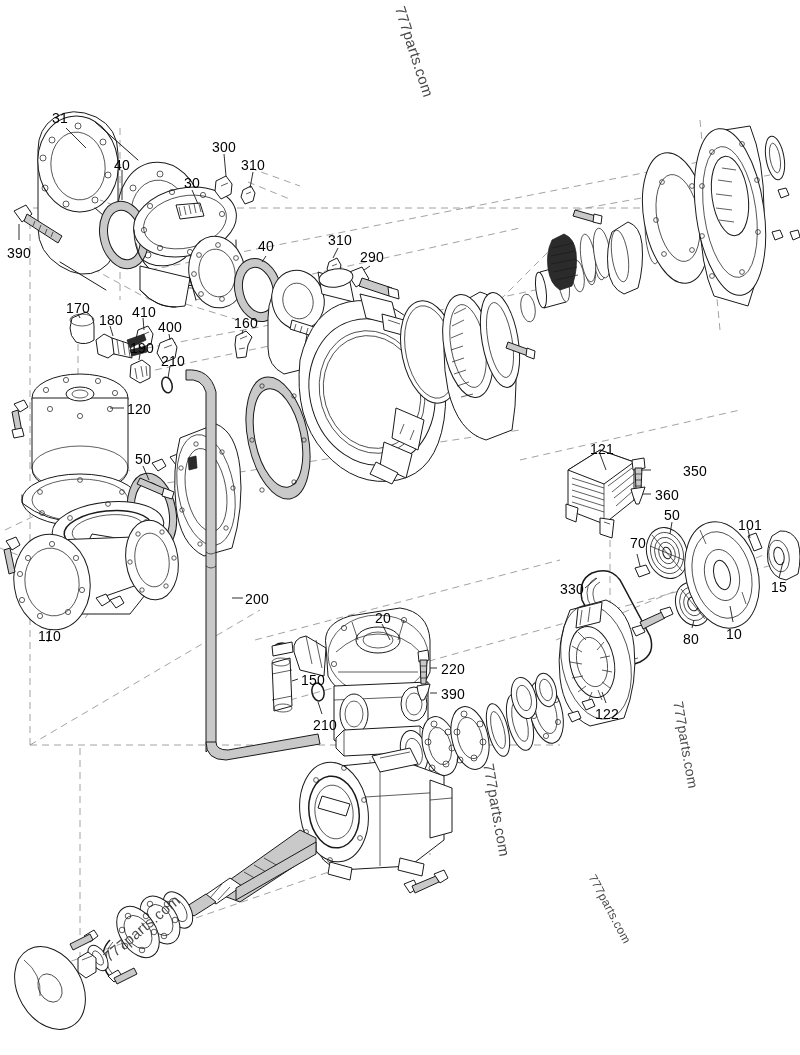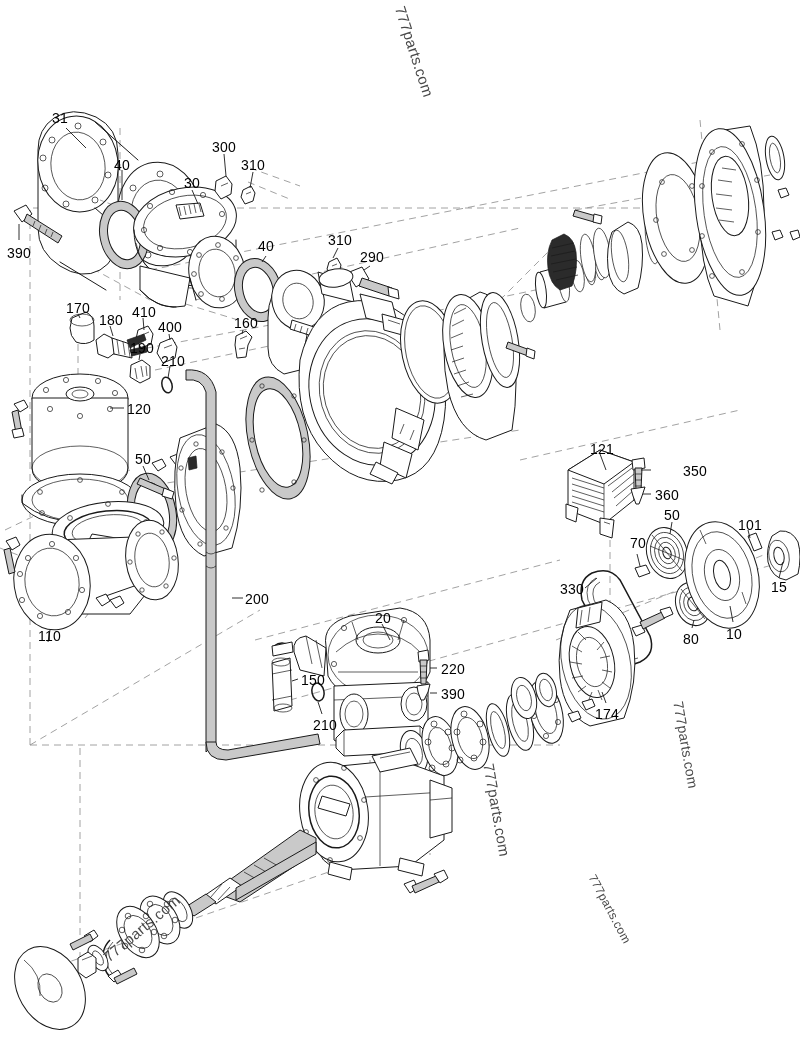--- a/index.html
+++ b/index.html
@@ -819,21 +819,21 @@
       <div class="callout" style="left: 590px; top: 442px;">121</div>
       <div class="callout" style="left: 655px; top: 464px; margin-left: 28px;">350</div>
       <div class="callout" style="left: 655px; top: 488px;">360</div>
       <div class="callout" style="left: 664px; top: 508px;">50</div>
       <div class="callout" style="left: 738px; top: 518px;">101</div>
       <div class="callout" style="left: 630px; top: 536px; text-align: right;">70</div>
       <div class="callout" style="left: 560px; top: 582px;">330</div>
       <div class="callout" style="left: 771px; top: 580px;">15</div>
       <div class="callout" style="left: 683px; top: 632px;">80</div>
       <div class="callout" style="left: 726px; top: 627px;">10</div>
-      <div class="callout" style="left: 595px; top: 707px;">174</div>
+      <div class="callout" style="left: 595px; top: 707px;">122</div>
     </div>
 
   <div id="watermark-layer">
       <div class="watermark" style="left: 408px; top: 4px; font-size: 15px; transform: rotate(72deg);">777parts.com</div>
       <div class="watermark" style="left: 497px; top: 762px; font-size: 15px; transform: rotate(80deg);">777parts.com</div>
       <div class="watermark" style="left: 686px; top: 700px; font-size: 14px; transform: rotate(80deg);">777parts.com</div>
       <div class="watermark" style="left: 598px; top: 872px; font-size: 12px; transform: rotate(62deg);">777parts.com</div>
       <div class="watermark" style="left: 100px; top: 952px; font-size: 15px; transform: rotate(-40deg);">777parts.com</div>
     </div>
 

